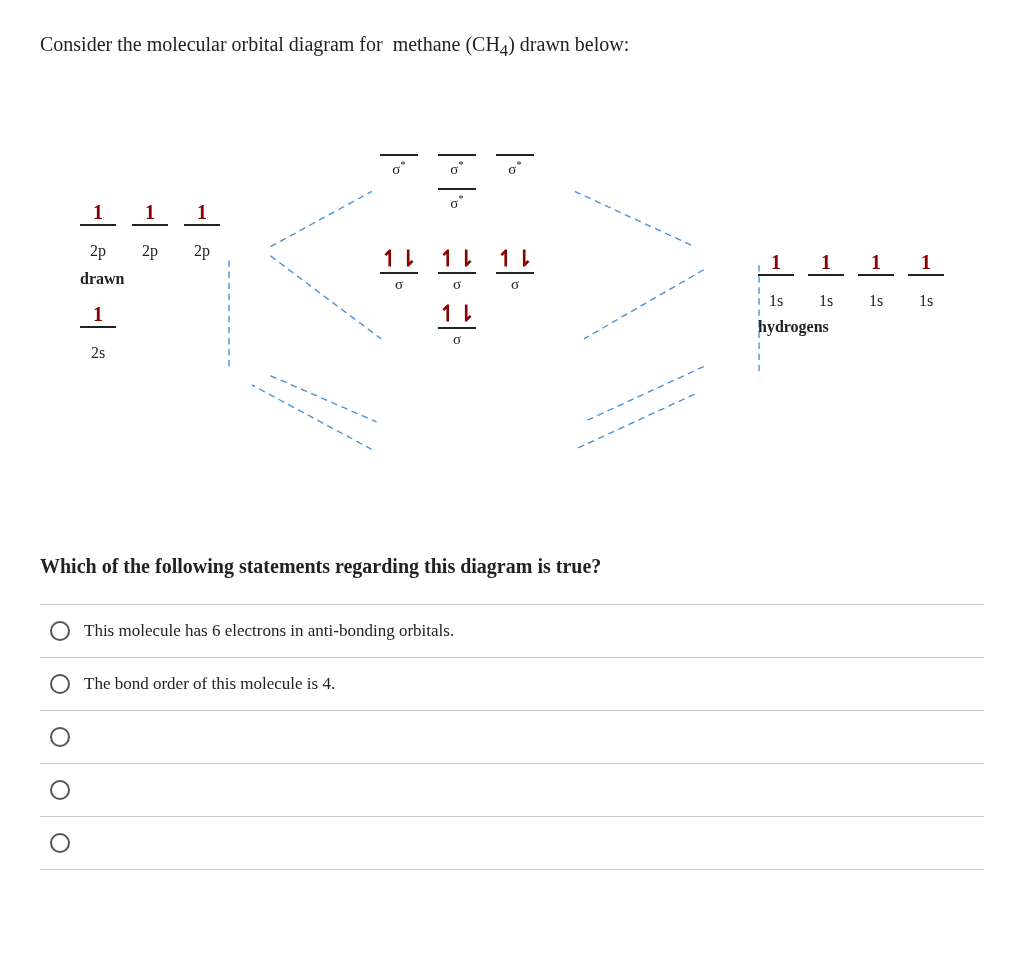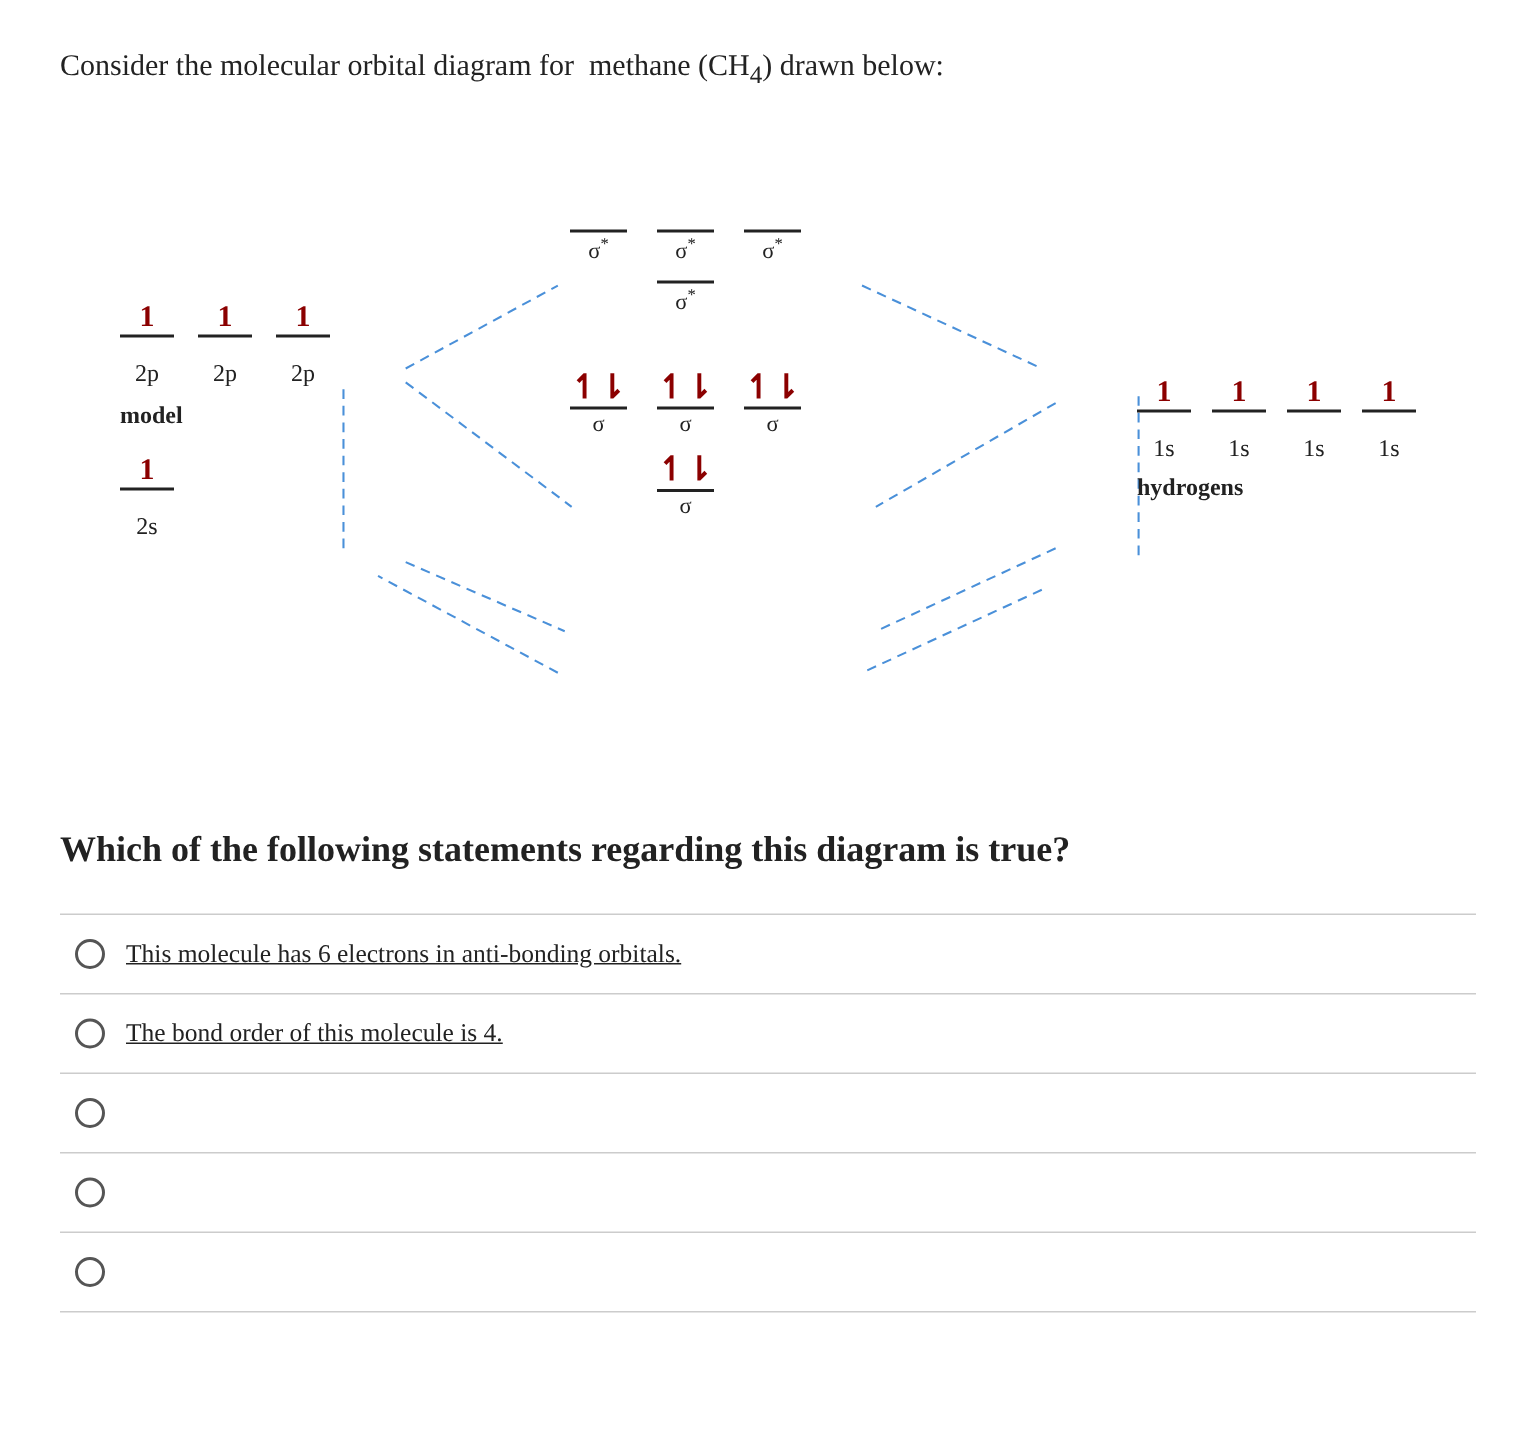--- a/index.html
+++ b/index.html
@@ -103,29 +103,28 @@
       position: absolute;
       top: 0;
       left: 0;
       width: 100%;
       height: 100%;
       pointer-events: none;
     }
 
     
     .answer-question {
-      font-size: 24px;
+      font-size: 20px;
       font-weight: bold;
       margin-bottom: 24px;
       line-height: 1.4;
     }
 
     .answer-options {
       border-top: 1px solid #ccc;
-      text-decoration: underline;
     }
 
     .answer-option {
       display: flex;
       align-items: center;
       gap: 14px;
       padding: 16px 10px;
       border-bottom: 1px solid #ccc;
       font-size: 17px;
       cursor: pointer;
@@ -223,21 +222,21 @@
         <div class="orbital-line"></div>
         <span class="orbital-label">2p</span>
       </div>
       <div class="orbital-level">
         <span class="electron-count">1</span>
         <div class="orbital-line"></div>
         <span class="orbital-label">2p</span>
       </div>
     </div>
     <div style="margin-top:4px; margin-bottom:16px;">
-      <span class="side-label">model</span>
+      <span class="side-label">drawn</span>
     </div>
 
     <div class="carbon-2s-row">
       <div class="orbital-level">
         <span class="electron-count">1</span>
         <div class="orbital-line"></div>
         <span class="orbital-label">2s</span>
       </div>
     </div>
   </div>

